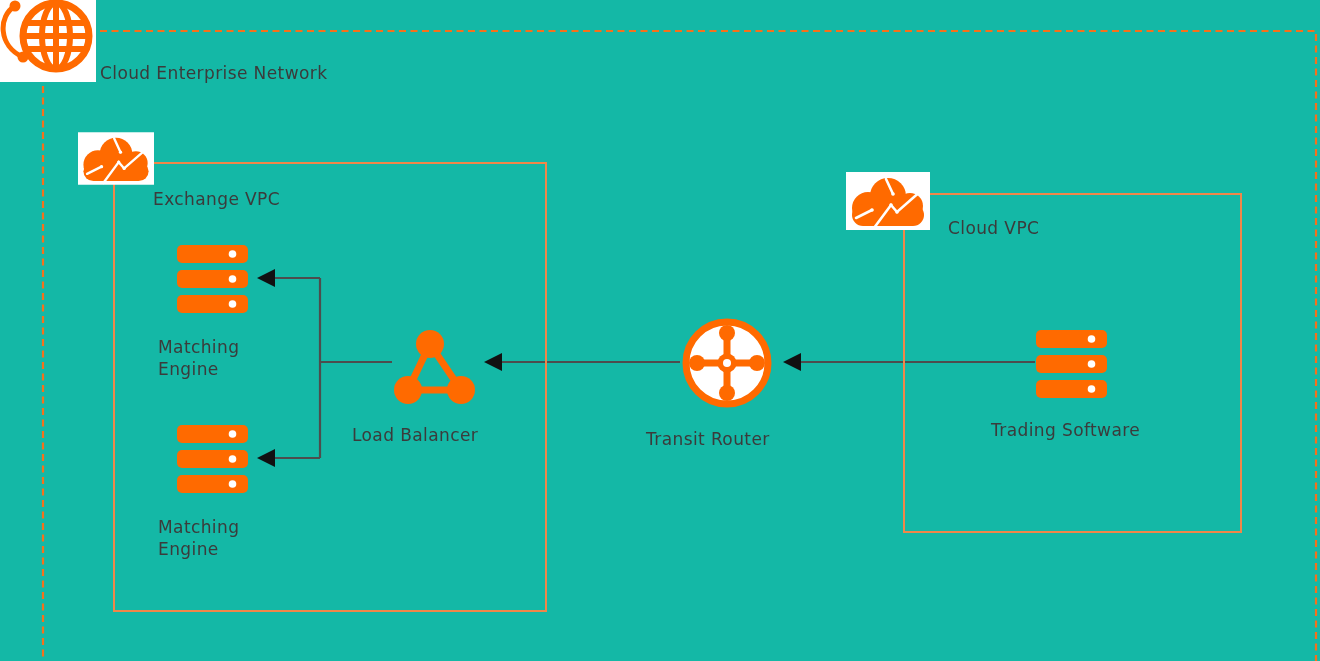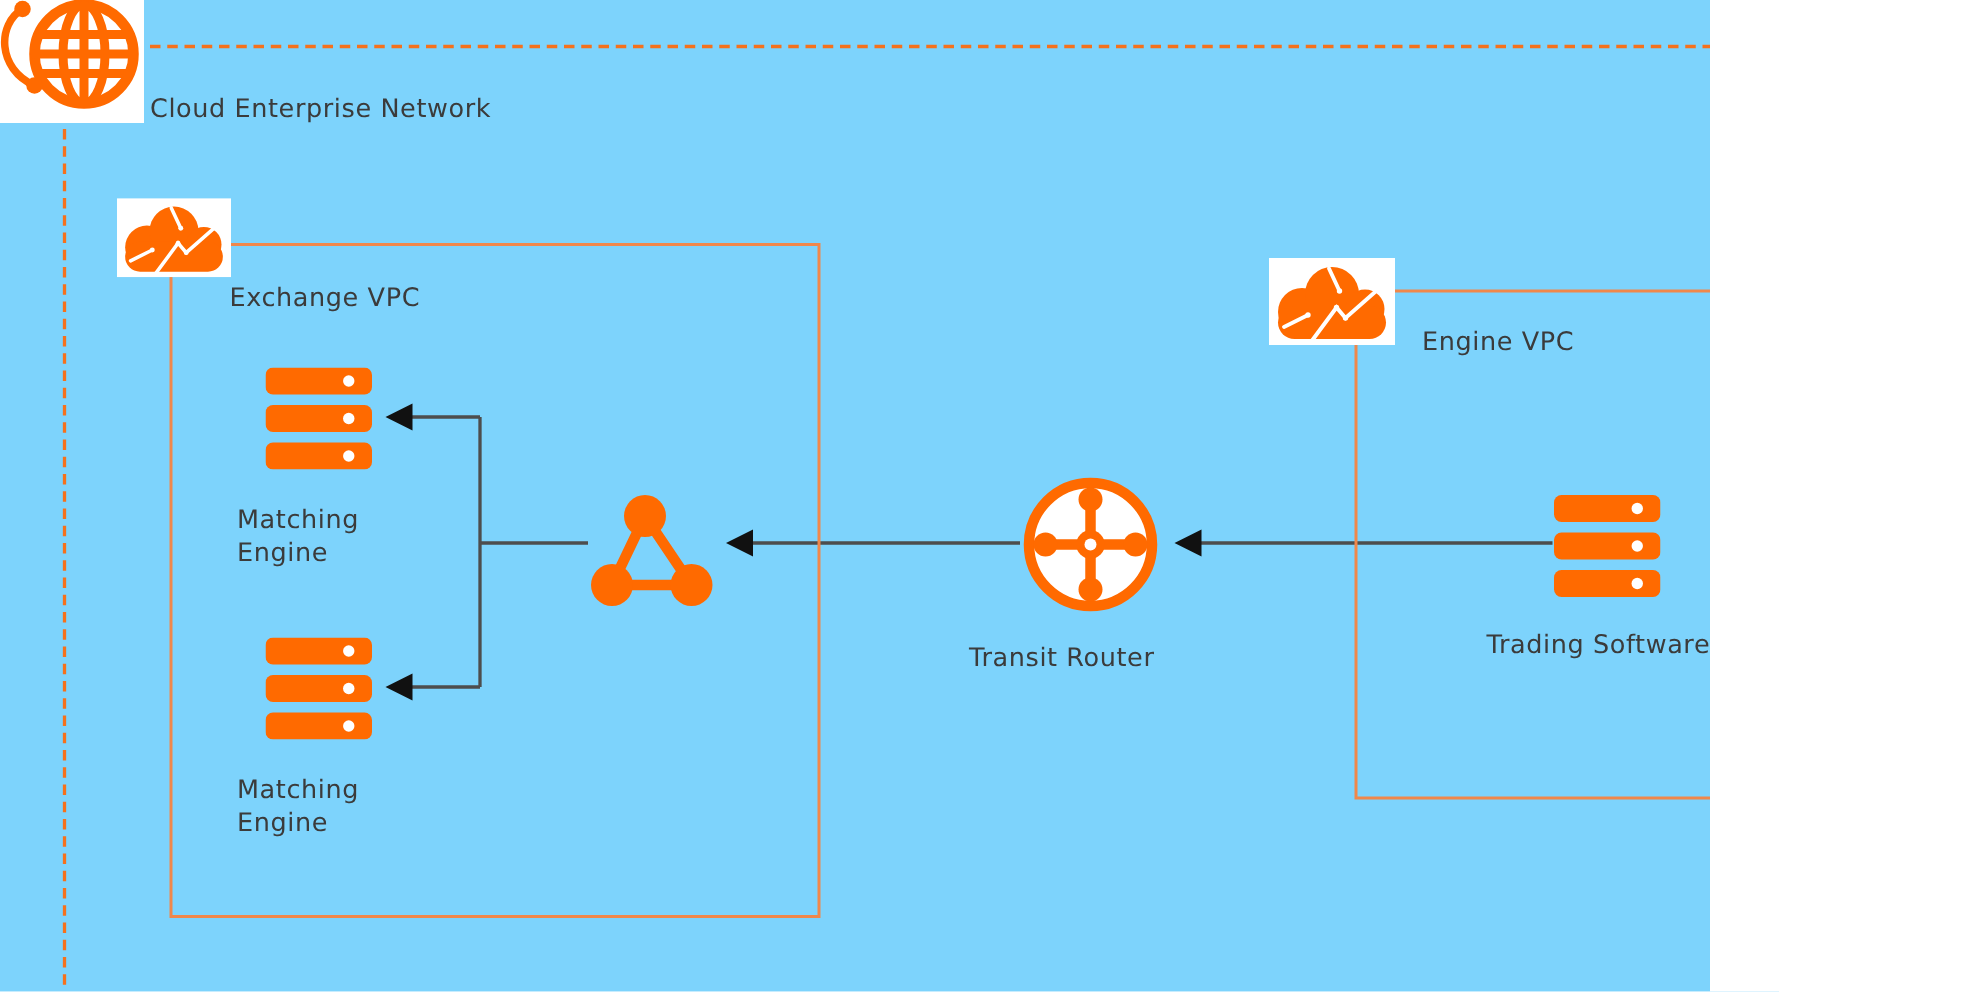--- a/index.html
+++ b/index.html
@@ -1,17 +1,17 @@
 <!DOCTYPE html>
 <html><head>
 <meta charset="utf-8">
 <style>
   html,body{margin:0;padding:0;background:#fff;}
   .canvas{
-    position:relative;width:1140px;height:661px;background:#7dd3fc;overflow:hidden;
+    position:relative;width:1320px;height:661px;background:#14b8a6;overflow:hidden;
     font-family:"DejaVu Sans","Liberation Sans",sans-serif;color:#3b3b3b;
   }
   .layer{position:absolute;left:0;top:0;width:1320px;height:661px;}
   .vpc-box{position:absolute;border:2px solid #F0874A;background:transparent;box-sizing:border-box;}
   .box-exchange{left:113px;top:162px;width:434px;height:450px;}
   .box-client{left:903px;top:193px;width:339px;height:340px;}
   .icon{position:absolute;}
   .lbl{position:absolute;font-size:17px;letter-spacing:.4px;color:#3b3b3b;line-height:1.32;white-space:nowrap;}
   .lbl.center{text-align:left;white-space:normal;}
   .lbl-cen{left:100px;top:62px;}
@@ -165,19 +165,20 @@
     </g>
     <g fill="#fff">
       <circle cx="55.5" cy="9" r="3.8"></circle>
         <circle cx="55.5" cy="34" r="3.8"></circle>
         <circle cx="55.5" cy="59" r="3.8"></circle>
     </g>
   </svg>
 
   <div class="lbl lbl-cen">Cloud Enterprise Network</div>
   <div class="lbl lbl-exchange">Exchange VPC</div>
-  <div class="lbl lbl-client">Engine VPC</div>
+  <div class="lbl lbl-client">Cloud VPC</div>
   <div class="lbl lbl-me1 center">Matching Engine</div>
   <div class="lbl lbl-me2 center">Matching Engine</div>
+  <div class="lbl lbl-lb center">Load Balancer</div>
   <div class="lbl lbl-tr center">Transit Router</div>
   <div class="lbl lbl-ts center">Trading Software</div>
 
 </div>
 
 </body></html>

